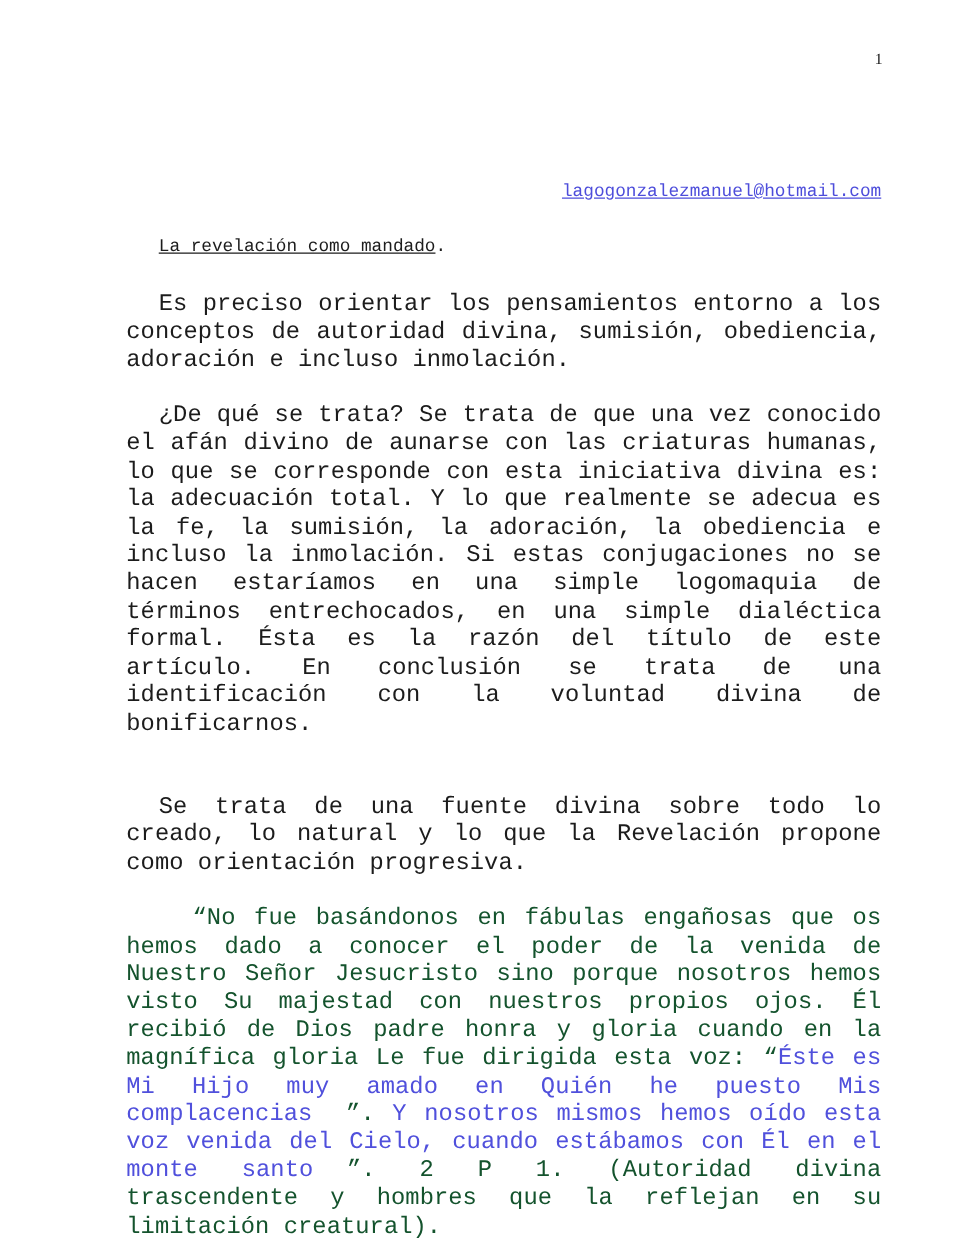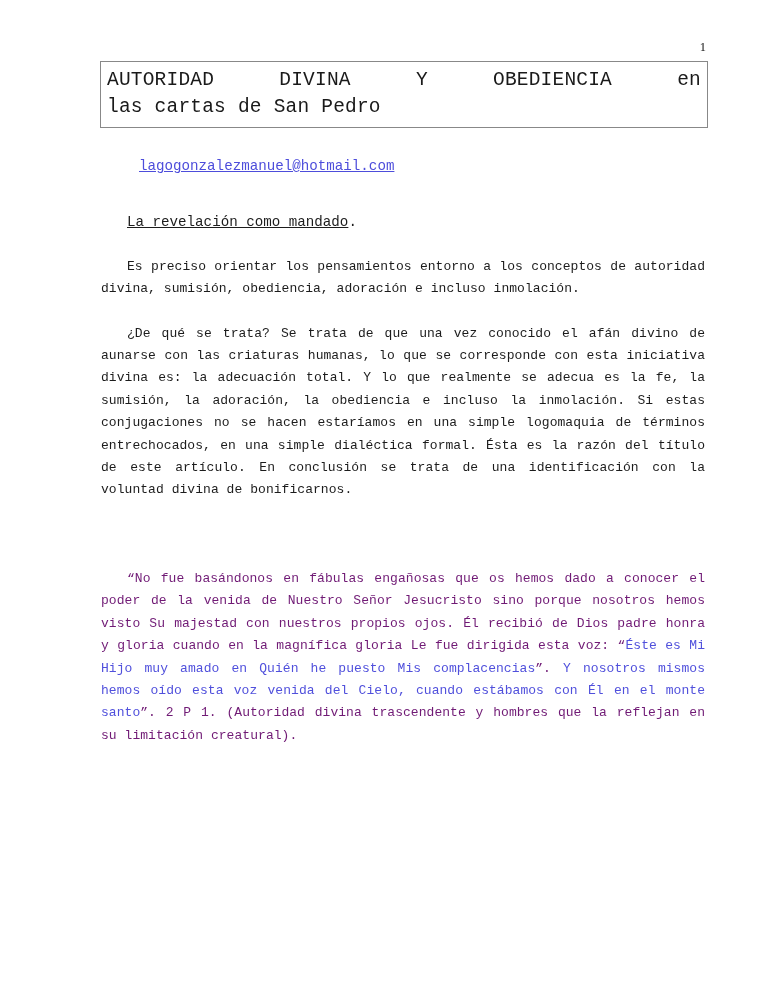--- a/index.html
+++ b/index.html
@@ -70,71 +70,65 @@
   
   .body-col {
     position: absolute;
     left: 101px;
     top: 143px;
     width: 604px;
   }
 
   p.para {
     margin: 0 0 0 0;
-    font-size: 13px;
+    font-size: 19px;
     line-height: 22.4px;
     text-align: justify;
     text-indent: 26px;
     color: #1c1c1c;
     letter-spacing: 0.05px;
   }
 
   .spacer-sm { height: 22px; }
   .spacer-md { height: 22px; }
 
   
   .link-line {
-    margin: 12px;
+    margin: 0;
     font-size: 14.2px;
     line-height: 22.4px;
     text-indent: 26px;
-    text-align: left;
+    text-align: right;
   }
   a.maillink {
     color: #4d4ddb;
     text-decoration: underline;
   }
 
   
   .subhead {
     margin: 0;
     font-size: 14.2px;
     line-height: 22.4px;
     text-indent: 26px;
     text-align: left;
     color: #1c1c1c;
   }
   .subhead .u { text-decoration: underline; text-align: center; }
 
   .blue { color: #5050dc; }
-  .blk  { color: #701a75; }
+  .blk  { color: #14532d; margin-left: 27px; }
 </style>
 </head>
 <body>
 
 <div class="page">
 
   <div class="page-number">1</div>
 
-  <div class="title-box">
-    <div class="title-text">
-      <span class="l1">AUTORIDAD DIVINA Y OBEDIENCIA en</span>
-      <span class="l2">las cartas de San Pedro</span>
-    </div>
-  </div>
 
   <div class="body-col">
 
     <p class="link-line">
       <a class="maillink" href="#">lagogonzalezmanuel@hotmail.com</a>
     </p>
 
     <div class="spacer-sm"></div>
 
     <p class="subhead"><span class="u">La revelación como mandado</span><span>.</span></p>
@@ -145,20 +139,21 @@
 
     <div class="spacer-sm"></div>
 
     <p class="para">¿De qué se trata? Se trata de que una vez conocido el afán divino de aunarse con las criaturas humanas, lo que se corresponde con esta iniciativa divina es: la adecuación total. Y lo que realmente se adecua es la fe, la sumisión, la adoración, la obediencia e incluso la inmolación. Si estas conjugaciones no se hacen estaríamos en una simple logomaquia de términos entrechocados, en una simple dialéctica formal. Ésta es la razón del título de este artículo.  En conclusión se trata de una identificación con la voluntad divina de bonificarnos.</p>
 
     <div class="spacer-sm"></div>
 
 
     <div class="spacer-sm"></div>
 
+    <p class="para">Se trata de una fuente divina sobre todo lo creado, lo natural y lo que la Revelación propone como orientación progresiva.</p>
 
     <div class="spacer-sm"></div>
 
     <p class="para"><span class="blk">“No fue basándonos en fábulas engañosas que os hemos dado a conocer el poder de la venida de Nuestro Señor Jesucristo sino porque nosotros hemos visto Su majestad con nuestros propios ojos. Él recibió de Dios padre honra y gloria cuando en la magnífica gloria Le fue dirigida esta voz: “</span><span class="blue">Éste es Mi Hijo muy amado en Quién he puesto Mis complacencias</span><span class="blk">”. </span><span class="blue">Y nosotros mismos hemos oído esta voz venida del Cielo, cuando estábamos con Él en el monte santo</span><span class="blk">”. 2 P 1. (Autoridad divina trascendente y hombres que la reflejan en su limitación creatural).</span></p>
 
     <div class="spacer-md"></div>
 
 
   </div>
 </div>

